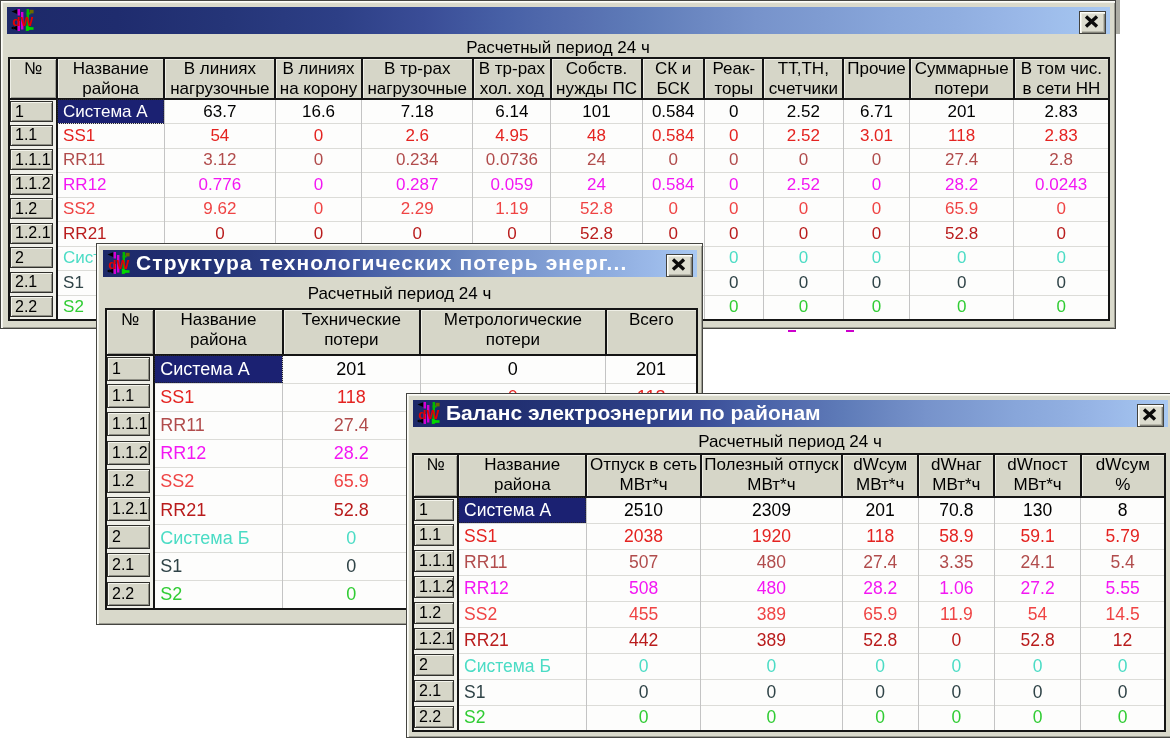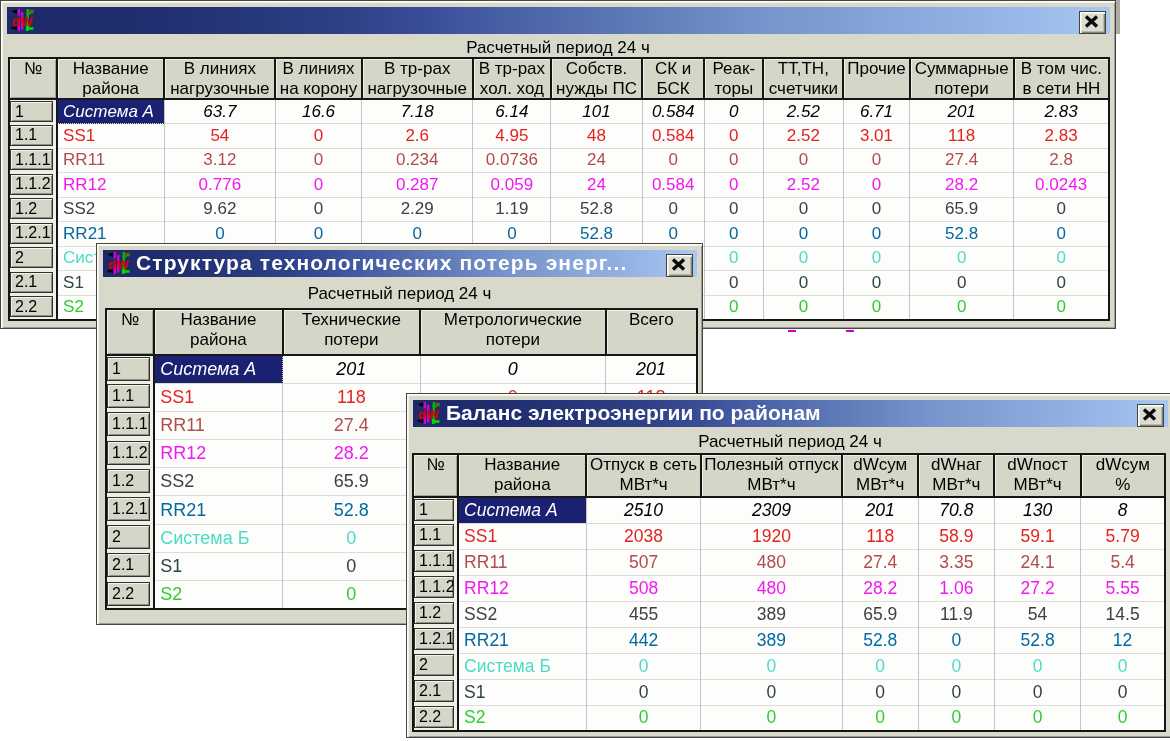--- a/index.html
+++ b/index.html
@@ -13,30 +13,30 @@
  box-shadow:inset 1px 1px 0 #FEFEFA,inset 2px 2px 0 #EDEDE2,inset -1px -1px 0 #84847A,inset -2px -2px 0 #B8B8AC;}
 .xbtn svg{position:absolute;left:4px;top:3px;}
 .period{position:absolute;left:0;right:0;text-align:center;font-size:17px;color:#000;}
 table.grid{position:absolute;border-collapse:collapse;table-layout:fixed;}
 table.grid{border:2px solid #151515;background:#FDFDFC;}
 td.hc{background:#D6D6C8;border:2px solid #151515;text-align:center;font-size:17px;color:#000;
  padding:0;line-height:19.5px;box-shadow:inset 1px 1px 0 #EFEFE6;vertical-align:top;}
 td.dc{border-left:1px solid #C4C4C4;border-right:1px solid #C4C4C4;border-top:1px solid #DCDCD8;
  text-align:center;font-size:var(--dfs);padding:0;overflow:hidden;}
 td.nm{text-align:left;padding-left:5px;}
-tr.r0 td.dc{border-top:none;font-style:italic;}
+tr.r0 td.dc{border-top:none;}
 td.rh{background:#EFEFE8;border-right:2px solid #151515;padding:0;vertical-align:top;}
 .rb{margin:1px 3px 0 0;background:#D6D6C8;border:1px solid #30302C;
  box-shadow:inset 1px 1px 0 #F4F4EC,inset -1px -1px 0 #8F8F85;
  font-size:16px;color:#000;padding-left:4px;box-sizing:border-box;display:flex;align-items:center;overflow:hidden;}
 td.hc.rhh{box-shadow:inset 1px 1px 0 #EFEFE6,inset -1px -1px 0 #A0A096;}
 
 td.dc.sel{background:#1B2172;color:#FFFFFF !important;outline:1px dotted #222230;outline-offset:-1px;}
 .c0{color:#000000}.c1{color:#E42320}.c2{color:#B14C4C}.c3{color:#F317F3}
-.c4{color:#404040}.c5{color:#0369a1}.c6{color:#4BDCC5}.c7{color:#2F4347}.c8{color:#30CC33}
+.c4{color:#ef4444}.c5{color:#b91c1c}.c6{color:#4BDCC5}.c7{color:#2F4347}.c8{color:#30CC33}
 </style></head><body>
 <div class="win" style="left:0px;top:0px;width:1116px;height:329px">
 <div class="inhl"></div>
 <div class="tbar" style="right:5px;">
       <svg class="icon" width="23" height="23" viewBox="0 0 23 23">
 <path d="M6.2 0.2 L6.2 5 L0.5 2.6 Z" fill="#000"></path>
 <path d="M6.2 16.5 L6.2 21.5 L1.5 19 Z" fill="#000"></path>
 <path d="M2.5 17.2 L2.5 20.8 L0 19 Z" fill="#000"></path>
 <rect x="6.6" y="0" width="2.4" height="6.5" fill="#D400D4"></rect>
 <rect x="6.6" y="12" width="2.4" height="10" fill="#D400D4"></rect>

